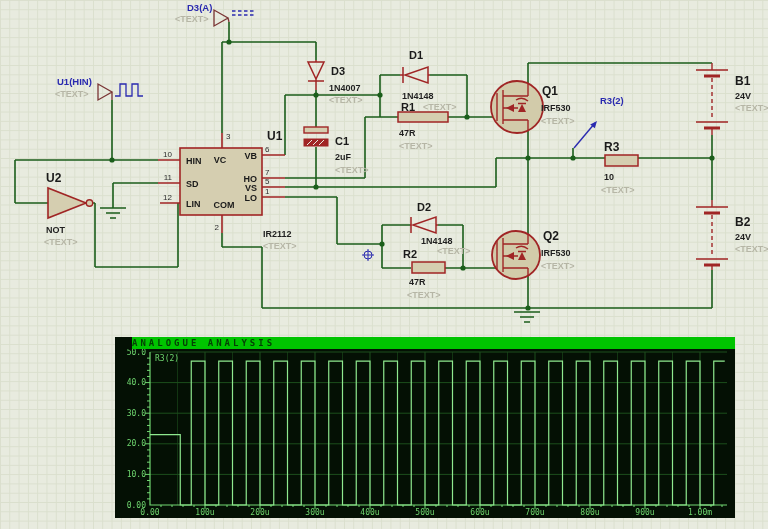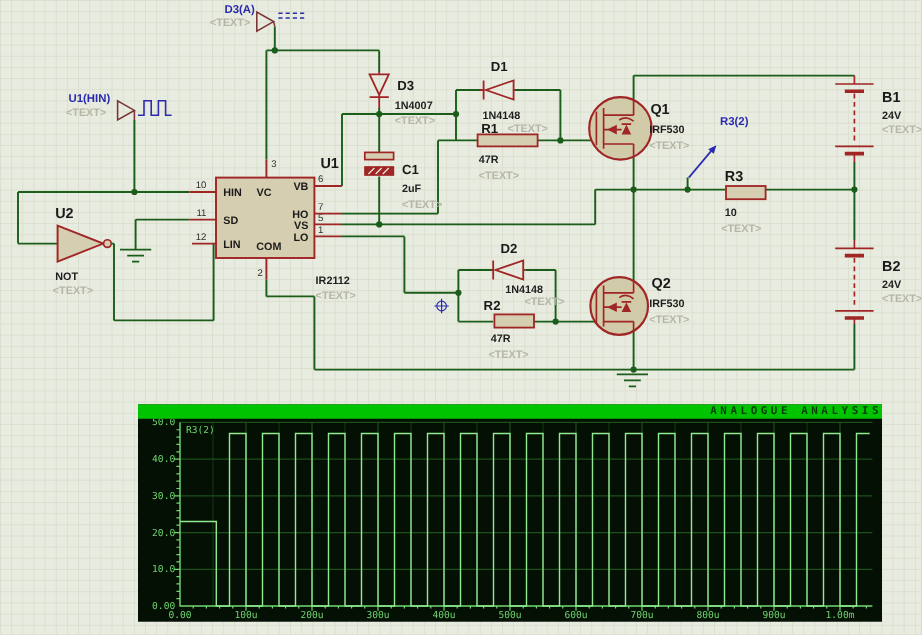--- a/index.html
+++ b/index.html
@@ -12,21 +12,21 @@
   text{user-select:none;}
   .ref{font:bold 11px "Liberation Sans",sans-serif;fill:#1a1a1a;}
   .bigref{font:bold 12px "Liberation Sans",sans-serif;fill:#1a1a1a;}
   .val{font:bold 9px "Liberation Sans",sans-serif;fill:#1f1f1f;}
   .ph{font:bold 9px "Liberation Sans",sans-serif;fill:var(--phgrey,#b6b6a6);}
   .blue{font:bold 9.5px "Liberation Sans",sans-serif;fill:var(--blue,#2a2ab0);}
   .pname{font:bold 9px "Liberation Sans",sans-serif;fill:#1a1a1a;}
   .pnum{font:8px "Liberation Sans",sans-serif;fill:#2d2d2d;}
   #graph{position:absolute;left:115px;top:337px;width:620px;height:181px;background:var(--gbg,#041004);}
   .gtitle{height:12px;background:var(--gbar,#00c400);color:#053f05;
-    font:bold 9px "DejaVu Sans Mono",monospace;letter-spacing:3px;text-align:right;line-height:12px;}
+    font:bold 9px "DejaVu Sans Mono",monospace;letter-spacing:3px;text-align:left;line-height:12px;margin-left:17px;}
   .glabel{font:8px "DejaVu Sans Mono",monospace;}
 </style>
 </head>
 <body>
 
 <div id="stage">
 <svg id="schem" width="768" height="529" xmlns="http://www.w3.org/2000/svg">
 
   <g stroke="#1b5e1b" stroke-width="1.6" fill="none">
     <path d="M229 22 V42 M222 42 H316 M222 42 V133 M316 42 V60"></path>

